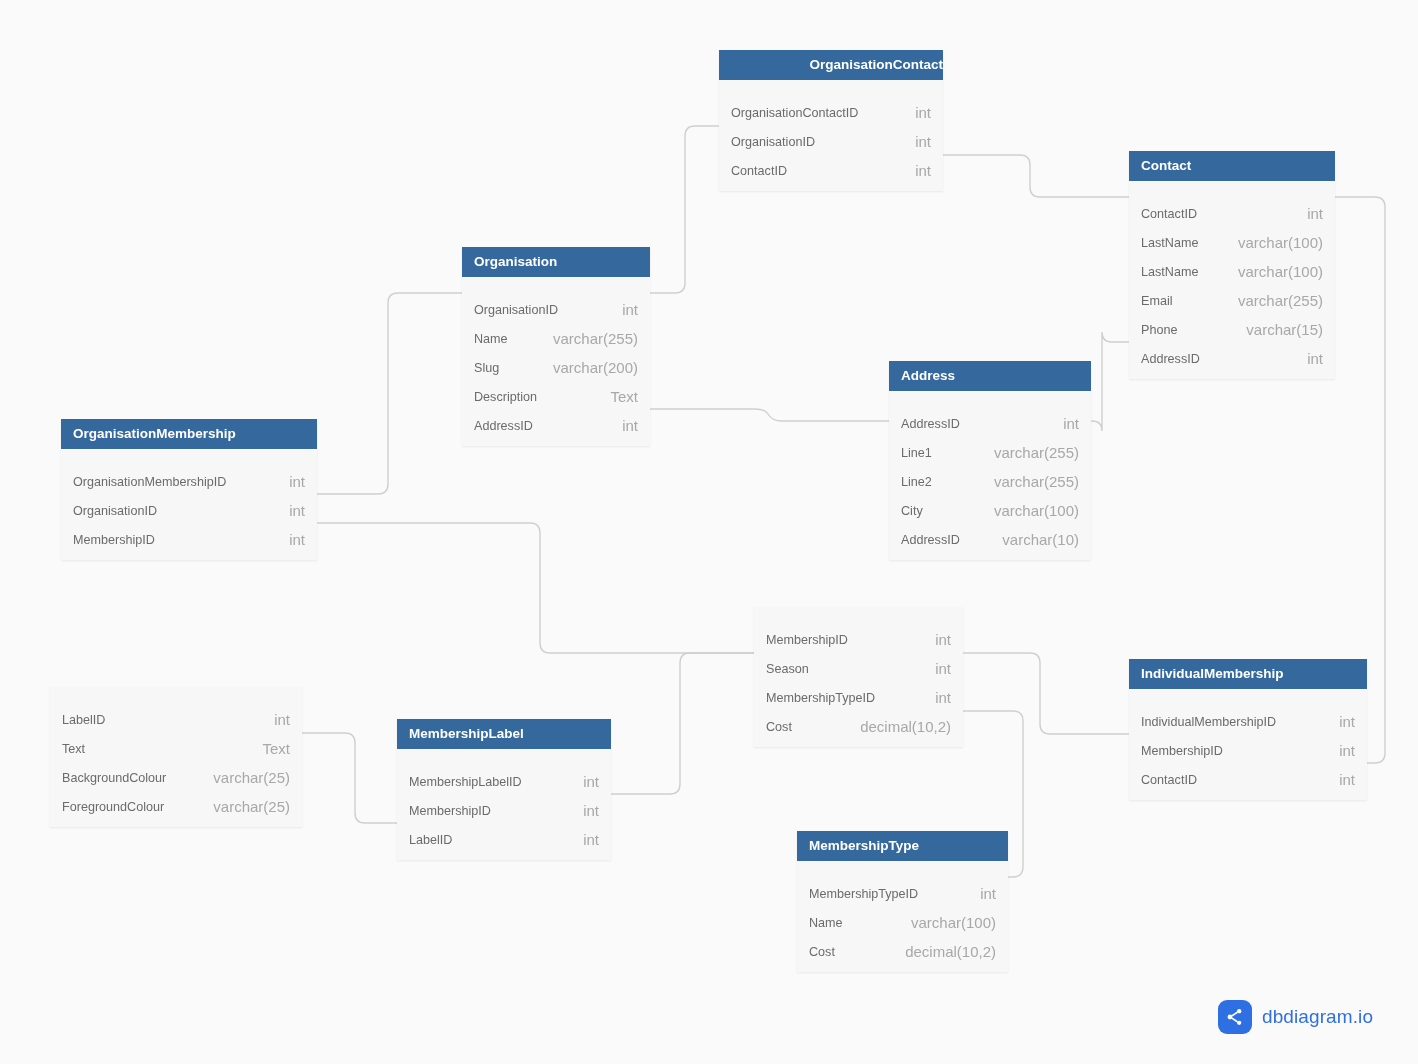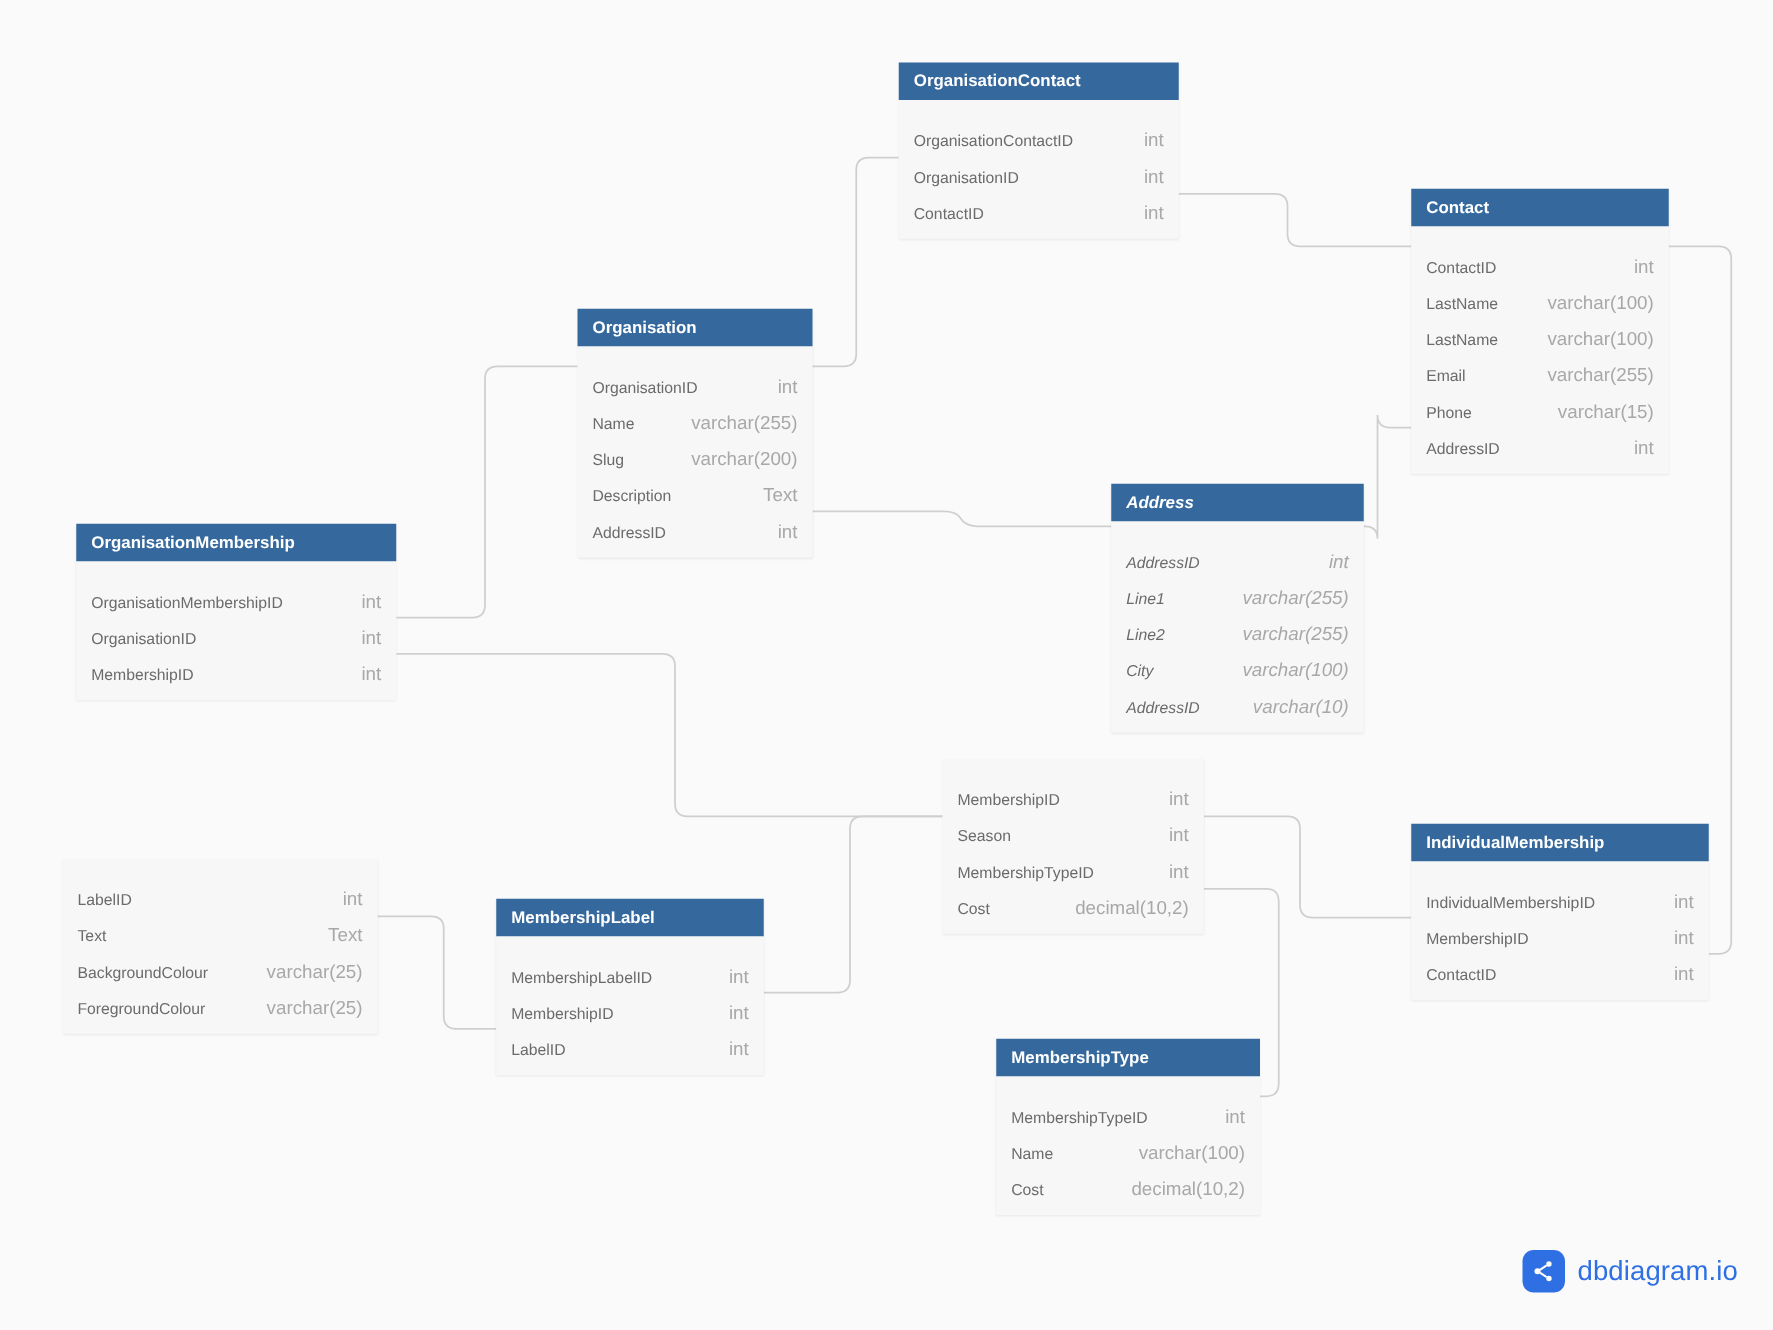--- a/index.html
+++ b/index.html
@@ -81,21 +81,21 @@
     width: 34px;
     height: 34px;
     border-radius: 9px;
     background: #2f6fe4;
     display: flex;
     align-items: center;
     justify-content: center;
   }
   .wm-text {
     color: #2f6fe4;
-    font-size: 22px;
+    font-size: 19px;
     letter-spacing: 0.1px;
     font-family: "Liberation Sans", sans-serif;
   }
 </style>
 </head>
 <body>
 
 <div id="canvas">
 
   <svg id="edges" viewBox="0 0 1418 1064" xmlns="http://www.w3.org/2000/svg">
@@ -106,21 +106,21 @@
       <path d="M 317 494 L 378 494 Q 388 494 388 484 L 388 303 Q 388 293 398 293 L 462 293"></path>
       <path d="M 317 523 L 530 523 Q 540 523 540 533 L 540 643 Q 540 653 550 653 L 754 653"></path>
       <path d="M 963 653 L 1030 653 Q 1040 653 1040 663 L 1040 724 Q 1040 734 1050 734 L 1129 734"></path>
       <path d="M 963 711 L 1013 711 Q 1023 711 1023 721 L 1023 867 Q 1023 877 1013 877 L 1008 877"></path>
       <path d="M 754 653 L 690 653 Q 680 653 680 663 L 680 784 Q 680 794 670 794 L 611 794"></path>
       <path d="M 302 733 L 345 733 Q 355 733 355 743 L 355 813 Q 355 823 365 823 L 397 823"></path>
       <path d="M 1335 197 L 1375 197 Q 1385 197 1385 207 L 1385 753 Q 1385 763 1375 763 L 1367 763"></path>
     </svg>
 
   <div id="tables-layer">
-      <div class="table-node" style="left: 719px; top: 50px; width: 224px;">
+      <div class="table-node" style="left: 719px; top: 50px; width: 224px; text-align: right;">
         <div class="table-header">OrganisationContact</div>
         <div class="fields">
           <div class="field-row">
             <span class="field-name">OrganisationContactID</span>
             <span class="field-type">int</span>
           </div>
           <div class="field-row">
             <span class="field-name">OrganisationID</span>
             <span class="field-type">int</span>
           </div>
@@ -177,21 +177,21 @@
           <div class="field-row">
             <span class="field-name">Description</span>
             <span class="field-type">Text</span>
           </div>
           <div class="field-row">
             <span class="field-name">AddressID</span>
             <span class="field-type">int</span>
           </div>
         </div>
       </div>
-      <div class="table-node" style="left: 889px; top: 387px; width: 202px; font-style: italic;">
+      <div class="table-node" style="left: 889px; top: 361px; width: 202px;">
         <div class="table-header">Address</div>
         <div class="fields">
           <div class="field-row">
             <span class="field-name">AddressID</span>
             <span class="field-type">int</span>
           </div>
           <div class="field-row">
             <span class="field-name">Line1</span>
             <span class="field-type">varchar(255)</span>
           </div>

